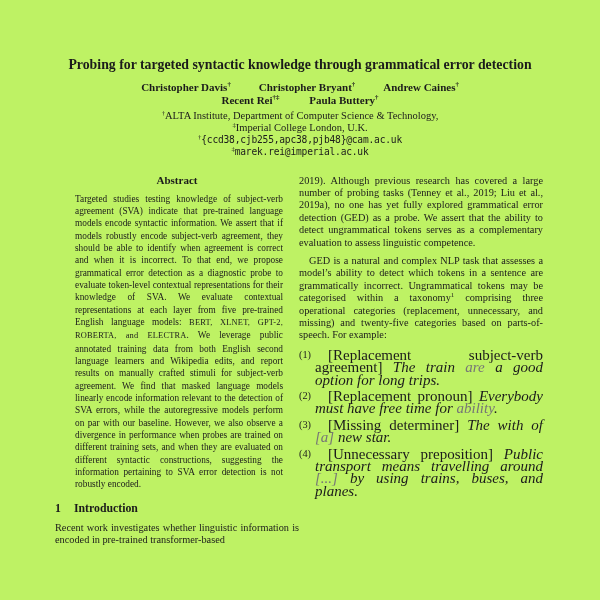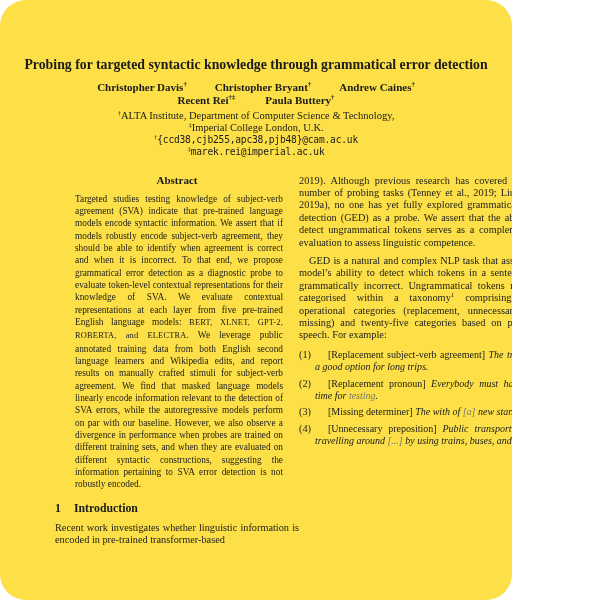--- a/index.html
+++ b/index.html
@@ -1,20 +1,20 @@
 <!DOCTYPE html>
 <html><head>
 <meta charset="utf-8">
 <style>
   * { margin:0; padding:0; box-sizing:border-box; }
   html,body { background:#ffffff; }
   .page {
-    width:512px; height:600px; background:#fde047; overflow:hidden;
+    width:600px; height:600px; background:#bef264; overflow:hidden;
     font-family:"Liberation Serif","DejaVu Serif",serif;
-    color:#1b1b1b; position:relative;border-radius:26px;
+    color:#1b1b1b; position:relative;
   }
   .header { text-align:center; padding-top:57px; }
   .title {
     font-size:13.8px; font-weight:bold; line-height:16.5px;
     max-width:480px; margin:0 auto;
   }
   .authors-row {
     display:flex; justify-content:center; gap:28px;
     font-size:11px; font-weight:bold; line-height:13.5px; margin-top:7px;
   }
@@ -46,21 +46,21 @@
   .body-par {
     font-size:10.3px; line-height:12.4px; text-align:justify; margin-top:6px;
   }
   .body-par.no-top { margin-top:0; }
   .body-par.indent { text-indent:10px; }
   .right-col { padding-top:14px; }
   .examples { margin:7px 0 4px 0; }
   .example { display:flex; margin-bottom:4px; }
   .ex-num { width:16px; flex:none; font-size:10.3px; line-height:12.4px; }
   .ex-body {
-    flex:1; font-size:10px; line-height:12.4px; text-align:justify;
+    flex:1; font-size:15px; line-height:12.4px; text-align:justify;
     text-indent:13px;
   }
   .ex-label { font-style:normal; }
   .ex-sent { font-style:italic; }
   .ex-error { font-style:italic; color:#767676; }
   .footnote-mark { font-size:6.8px; vertical-align:super; line-height:0; }
 </style>
 </head>
 <body>
 
@@ -122,21 +122,21 @@
 
       <div class="examples">
 
           <div class="example">
             <span class="ex-num">(1)</span>
             <span class="ex-body"><span class="ex-label">[Replacement subject-verb agreement]</span><span> </span><span class="ex-sent">The train </span><span class="ex-error">are</span><span class="ex-sent"> a good option for long trips.</span></span>
           </div>
 
           <div class="example">
             <span class="ex-num">(2)</span>
-            <span class="ex-body"><span class="ex-label">[Replacement pronoun]</span><span> </span><span class="ex-sent">Everybody must have free time for </span><span class="ex-error">testing</span><span class="ex-sent">.</span></span>
+            <span class="ex-body"><span class="ex-label">[Replacement pronoun]</span><span> </span><span class="ex-sent">Everybody must have free time for </span><span class="ex-error">ability</span><span class="ex-sent">.</span></span>
           </div>
 
           <div class="example">
             <span class="ex-num">(3)</span>
             <span class="ex-body"><span class="ex-label">[Missing determiner]</span><span> </span><span class="ex-sent">The with of </span><span class="ex-error">[a]</span><span class="ex-sent"> new star.</span></span>
           </div>
 
           <div class="example">
             <span class="ex-num">(4)</span>
             <span class="ex-body"><span class="ex-label">[Unnecessary preposition]</span><span> </span><span class="ex-sent">Public transport means travelling around </span><span class="ex-error">[...]</span><span class="ex-sent"> by using trains, buses, and planes.</span></span>

